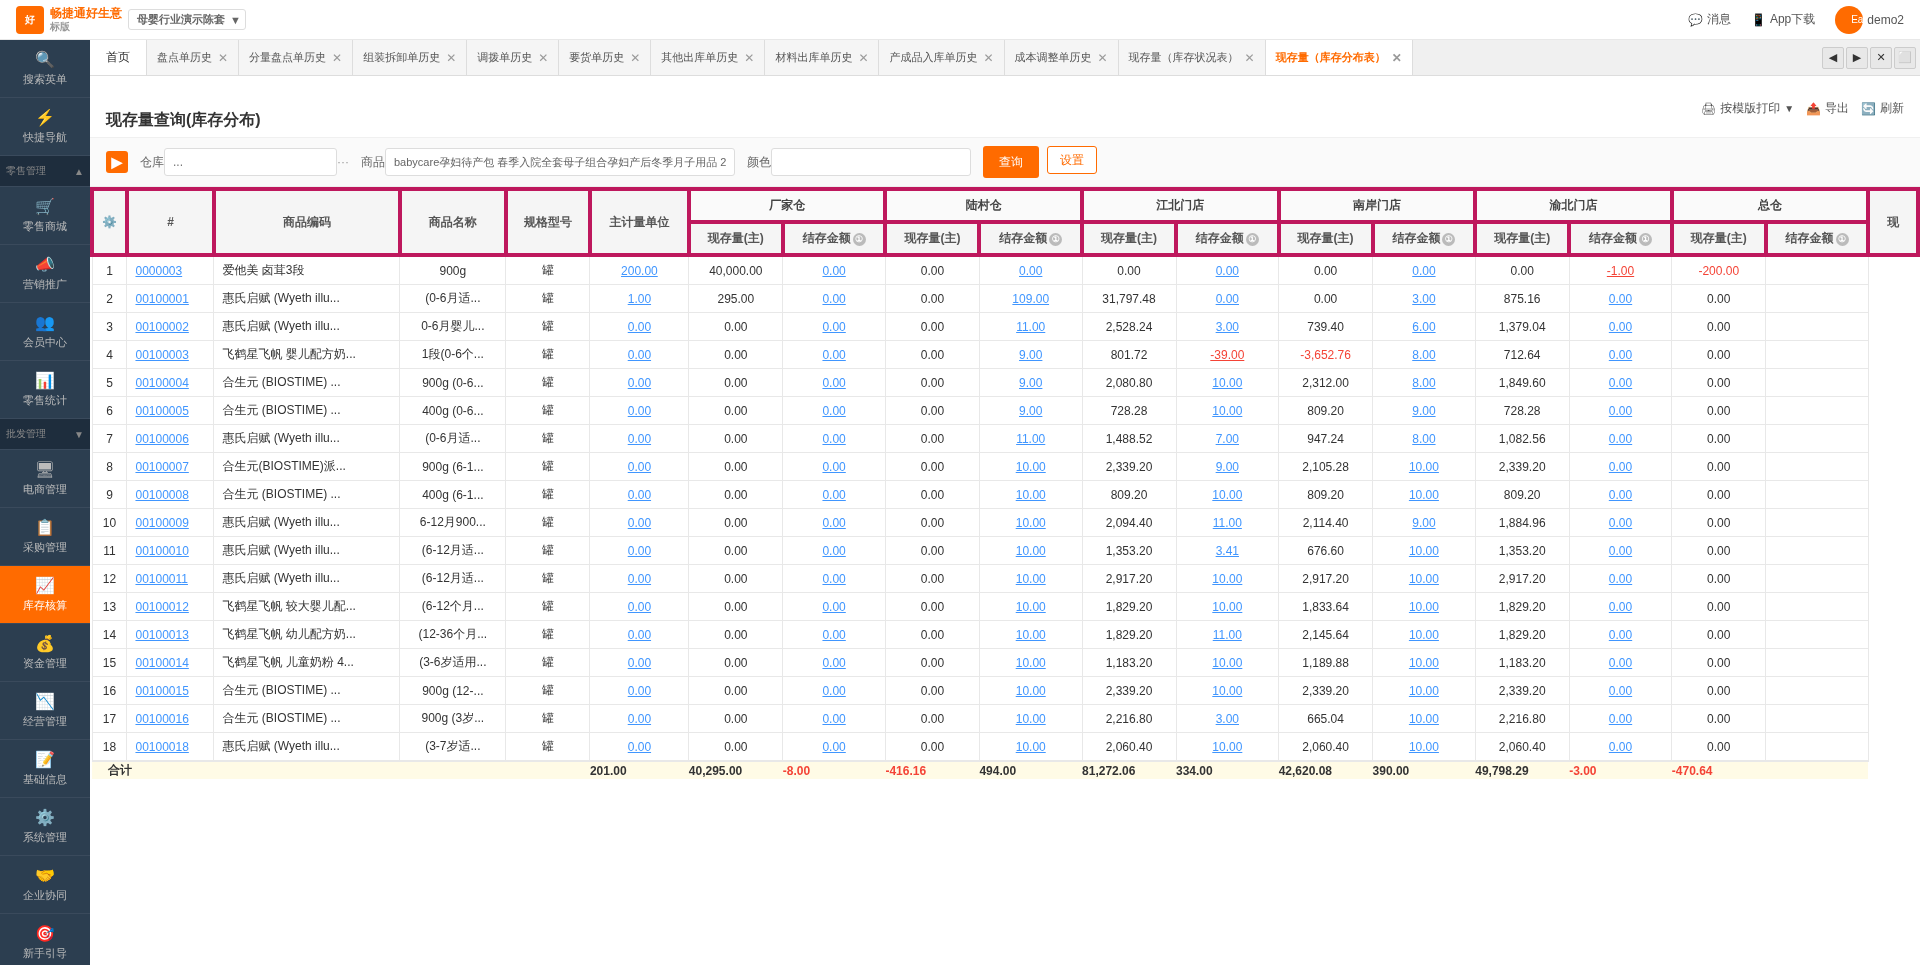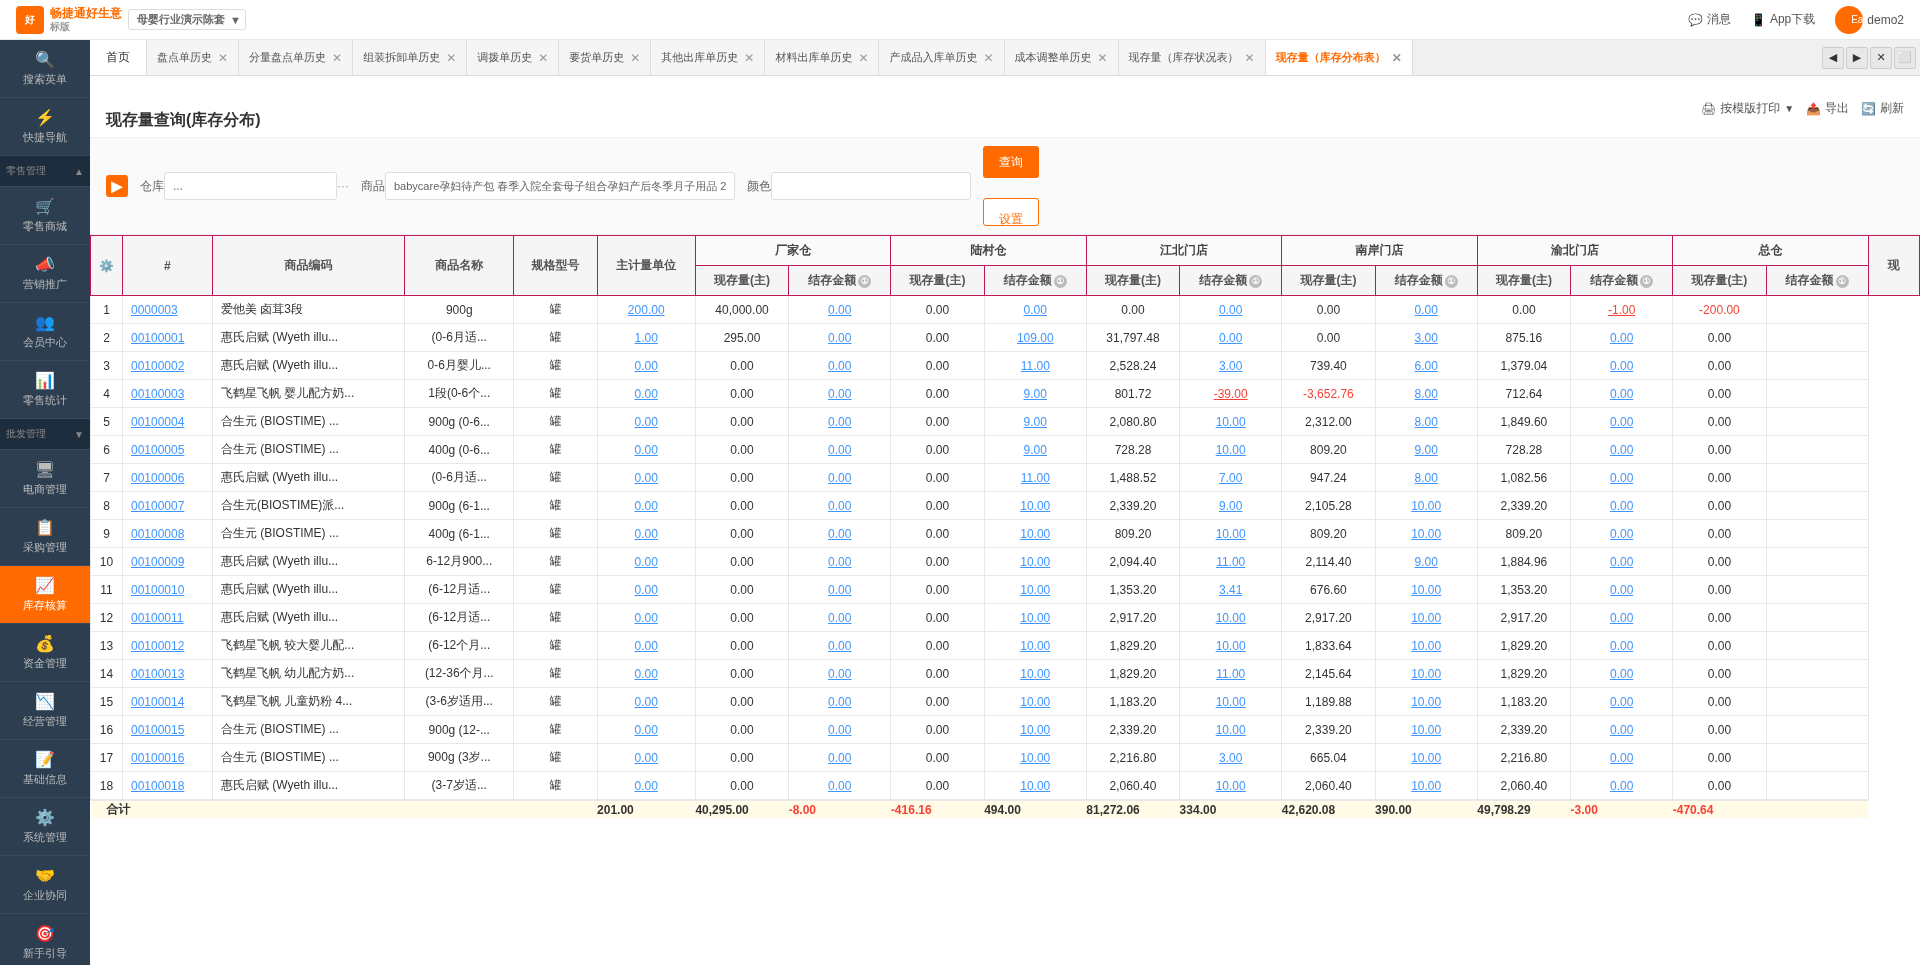--- a/index.html
+++ b/index.html
@@ -270,45 +270,45 @@
       padding: 0 16px;
       cursor: pointer;
       font-size: 12px;
     }
     .btn-secondary {
       height: 28px;
       background: #fff;
       color: #ff6b00;
       border: 1px solid #ff6b00;
       border-radius: 3px;
-      padding: 12px 12px;
+      padding: 4px 12px;
       cursor: pointer;
       font-size: 12px;
     }
     .action-btns {
       display: flex;
-      flex-direction: column;
-      gap: 20px;
+      flex-direction: row;
+      gap: 8px;
     }
     
     
     .table-wrapper {
       flex: 1;
       overflow: auto;
     }
     table {
       border-collapse: collapse;
       width: 100%;
       font-size: 12px;
     }
     table thead th {
       background: #f5f5f5;
       padding: 6px 8px;
       text-align: center;
-      border: 1px solid #be185d;
+      border: 4px solid #be185d;
       color: #555;
       font-weight: bold;
       position: sticky;
       top: 0;
       z-index: 2;
       white-space: nowrap;
     }
     table thead th.section-header {
       background: #fafafa;
       color: #444;

